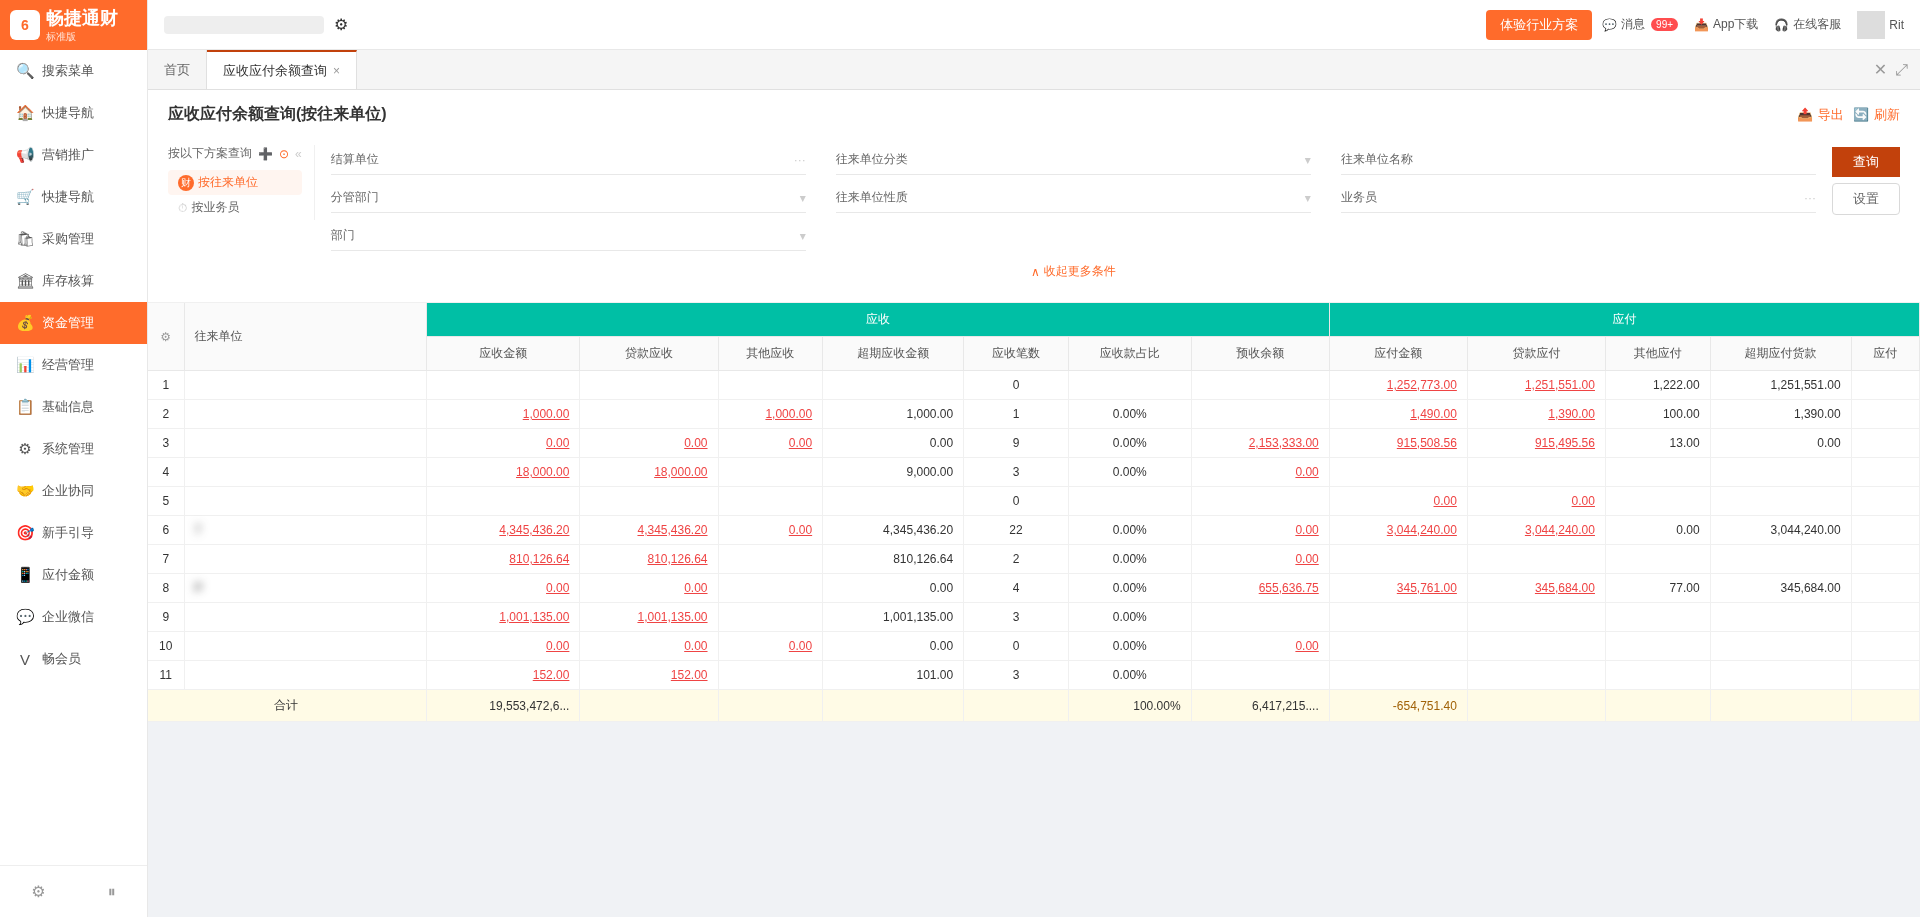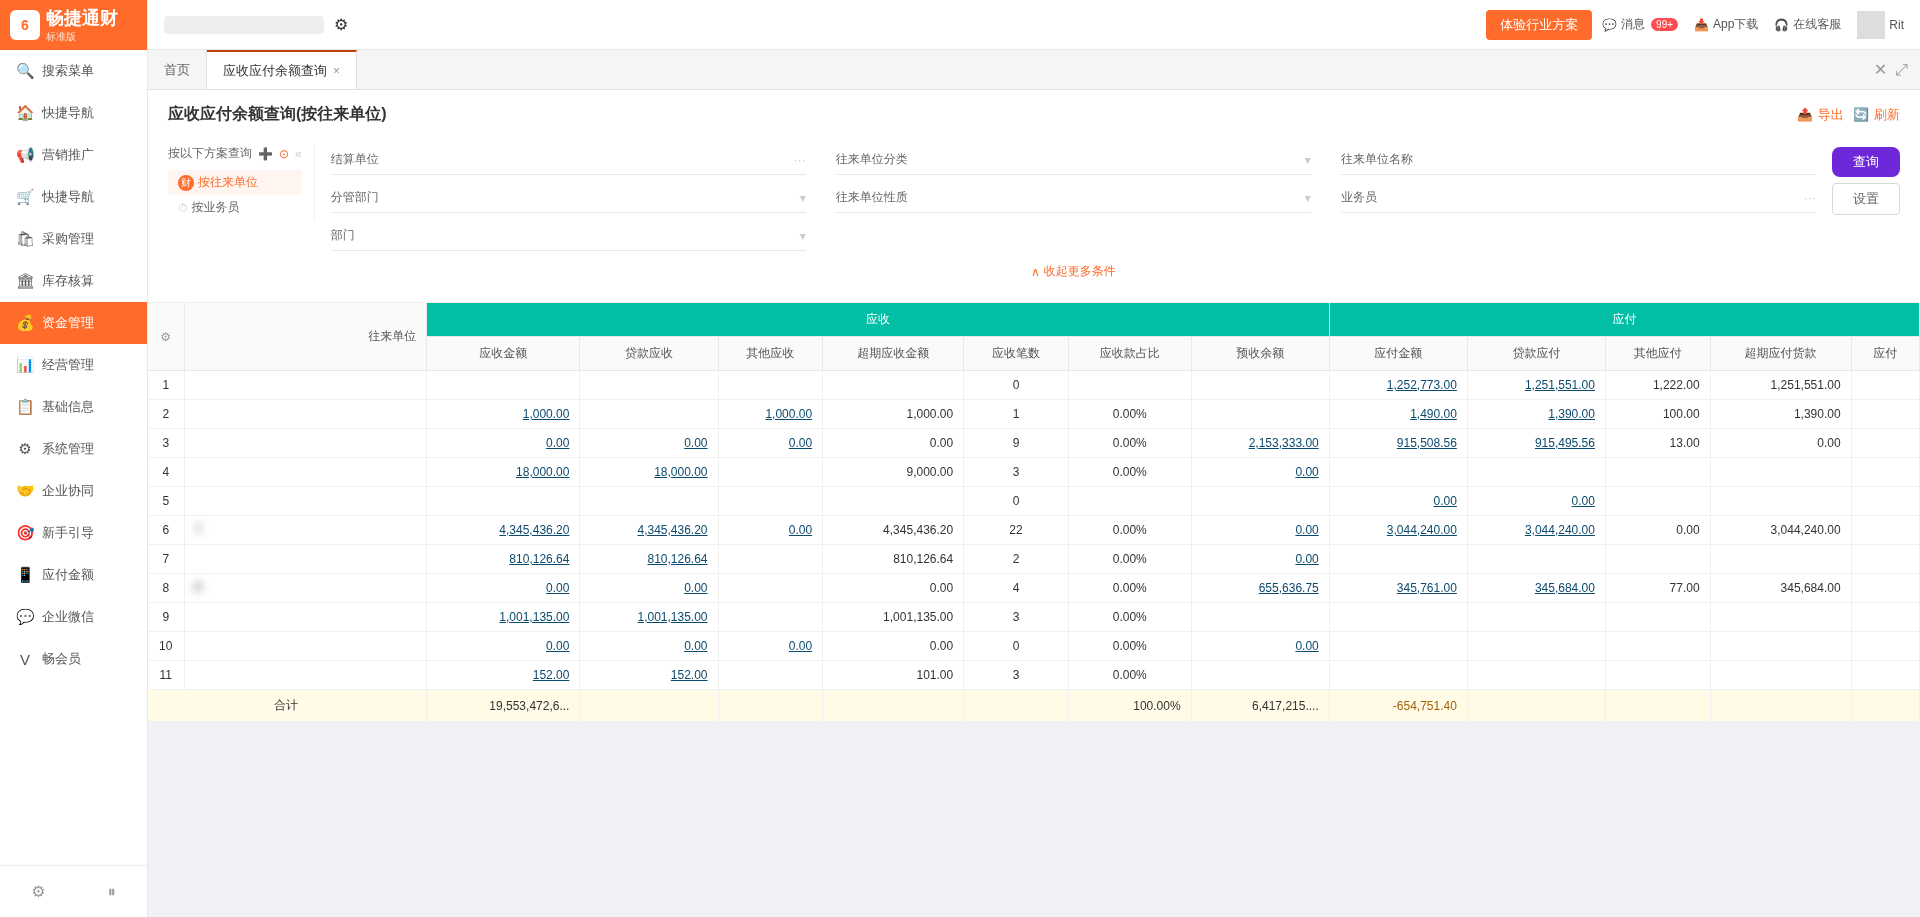--- a/index.html
+++ b/index.html
@@ -120,21 +120,21 @@
       background: #fafafa; border-bottom: 1px solid #e8e8e8; border-right: 1px solid #e8e8e8;
       padding: 8px 10px; text-align: center; color: #555; font-weight: normal; white-space: nowrap;
     }
     .data-table th.group-header { background: #f0f8f7; color: #333; font-weight: 500; }
     .data-table td {
       border-bottom: 1px solid #f0f0f0; border-right: 1px solid #f0f0f0;
       padding: 7px 10px; text-align: right; color: #333;
     }
     .data-table td.text-center { text-align: center; }
     .data-table td.partner-name { text-align: left; }
-    .data-table td a, .data-table td .link { color: #0c4a6e; text-decoration: underline; cursor: pointer; }
+    .data-table td a, .data-table td .link { color: #ef4444; text-decoration: underline; cursor: pointer; }
     .data-table .total-row td { background: #fffbe6; font-weight: 500; }
     .data-table .total-row td:first-child { text-align: center; padding-left: 8px; }
     .col-num { text-align: center !important; }
     .blurred { filter: blur(4px); user-select: none; }
     .settings-gear { color: #999; cursor: pointer; }
     
     
     ::-webkit-scrollbar { width: 6px; height: 6px; }
     ::-webkit-scrollbar-track { background: #f1f1f1; }
     ::-webkit-scrollbar-thumb { background: #ccc; border-radius: 3px; }
@@ -337,34 +337,34 @@
               <span class="filter-field-icon">▾</span>
             </div>
           </div>
           <div class="collapse-row">
             <span>∧</span>
             <span>收起更多条件</span>
           </div>
         </div>
 
         <div style="display:flex; flex-direction:column; gap:6px; margin-left:16px; padding-top:2px;">
-          <button style="background:#6d28d9;color:#fff;border:none;border-radius:8px;padding:6px 20px;font-size:13px;cursor:pointer;font-family:Liberation Serif, serif;">查询</button>
+          <button style="background:#c2410c;color:#fff;border:none;border-radius:0;padding:6px 20px;font-size:13px;cursor:pointer;font-family:Liberation Serif, serif;">查询</button>
           <button style="background:#fff;color:#666;border:1px solid #d9d9d9;border-radius:4px;padding:6px 20px;font-size:13px;cursor:pointer;">设置</button>
         </div>
       </div>
     </div>
 
     <div style="overflow-x:auto; background:#fff;">
       <table class="data-table">
         <thead>
           <tr>
             <th rowspan="2" style="width:36px;">
               <span class="settings-gear">⚙</span>
             </th>
-            <th rowspan="2" style="min-width:160px; text-align:right;">往来单位</th>
+            <th rowspan="2" style="min-width:160px; text-align:left;">往来单位</th>
             <th colspan="7" class="group-header teal-header">应收</th>
             <th colspan="5" class="group-header teal-header">应付</th>
           </tr>
           <tr>
             <th>应收金额</th>
             <th>贷款应收</th>
             <th>其他应收</th>
             <th>超期应收金额</th>
             <th>应收笔数</th>
             <th>应收款占比</th>

